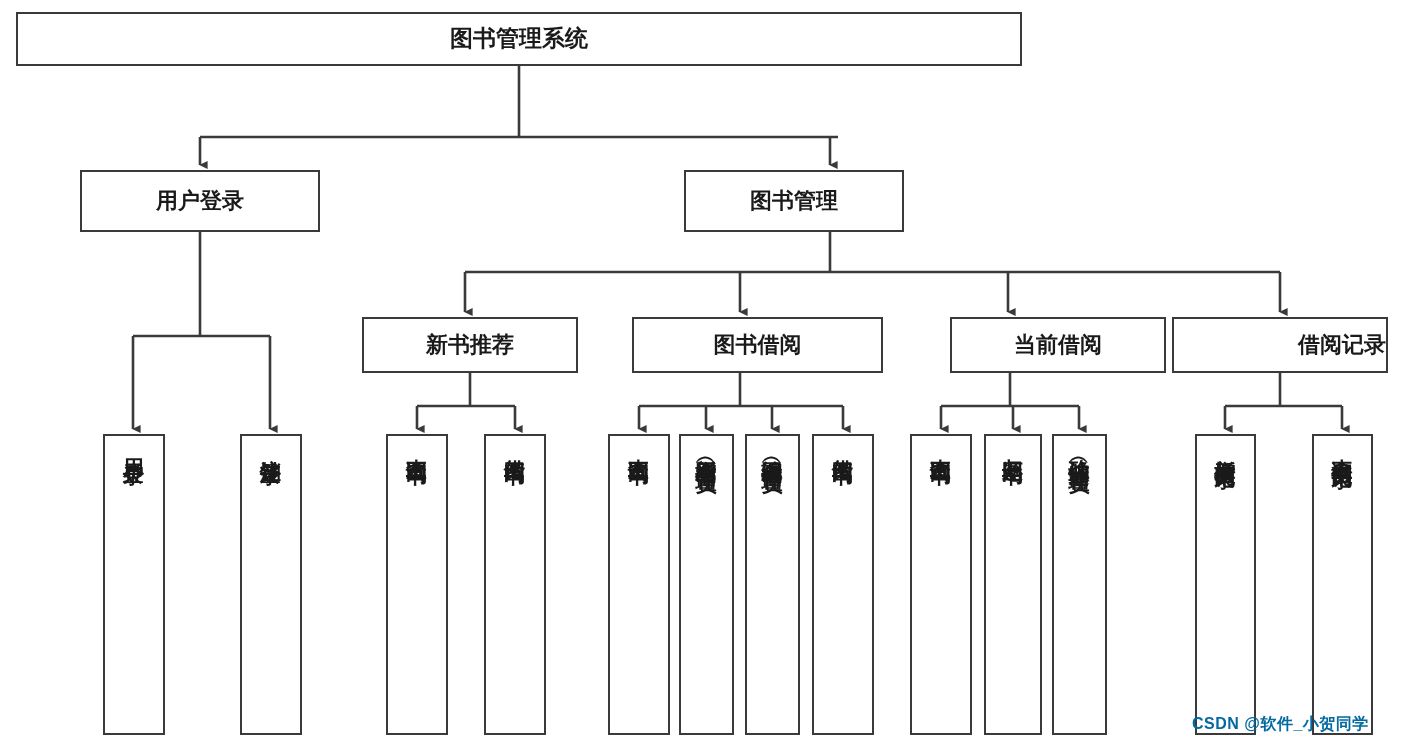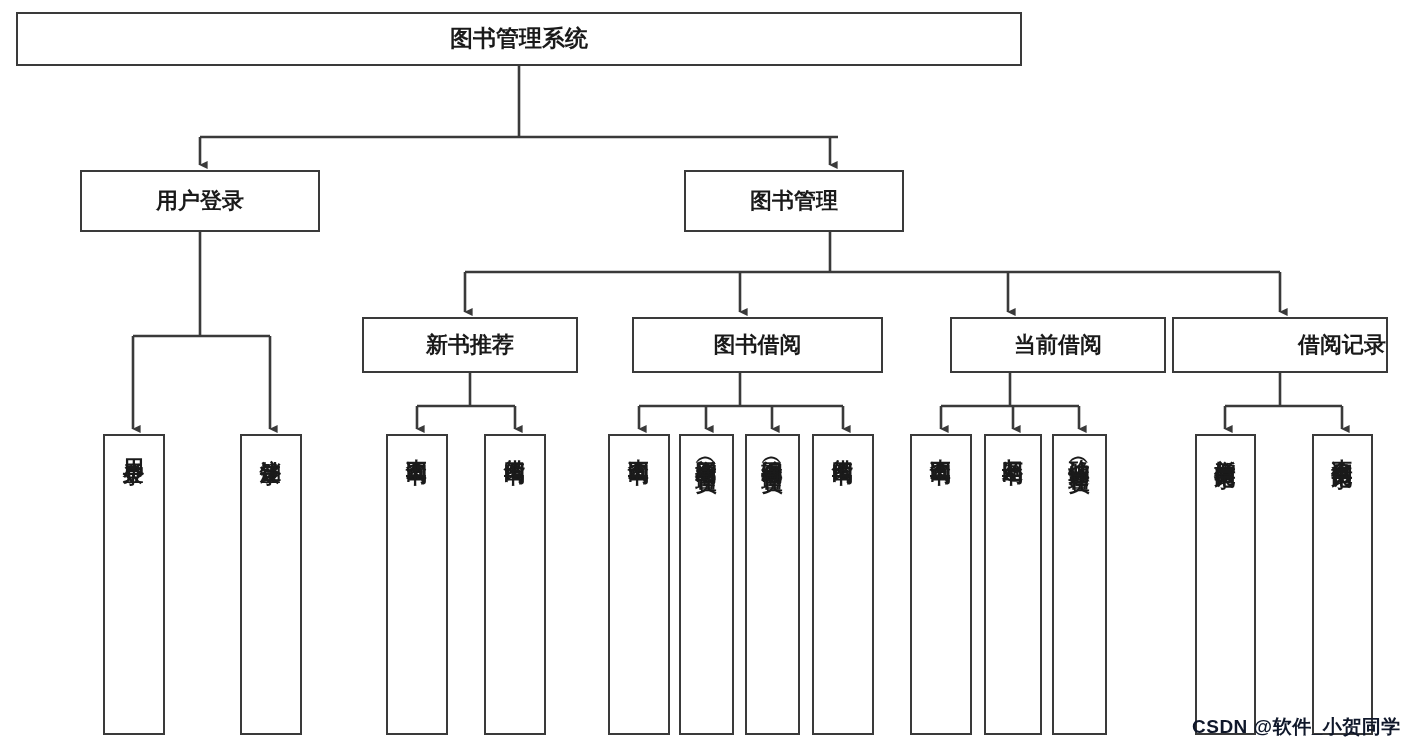--- a/index.html
+++ b/index.html
@@ -36,22 +36,22 @@
     writing-mode:vertical-rl;
     text-orientation:upright;
     letter-spacing:2px;
     line-height:1.0;
     white-space:nowrap;
   }
 
   #watermark{
     position:absolute;
     left:1192px;top:714px;
-    font-size:19px;
-    color:#0f172a;
+    font-size:16px;
+    color:#0369a1;
     letter-spacing:0.5px;
     white-space:nowrap;
     pointer-events:none;
   }
 </style>
 </head>
 <body>
 
 <div id="canvas">
 

